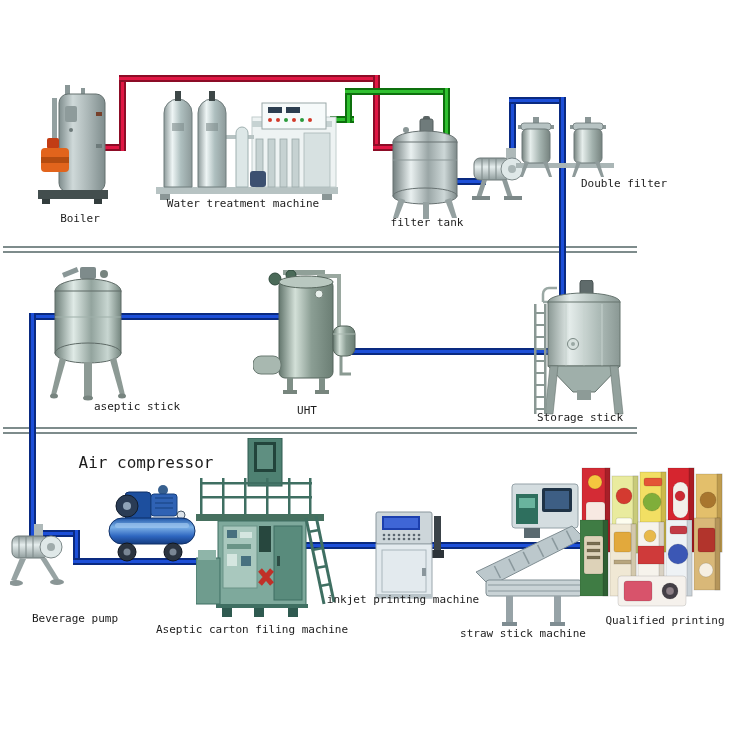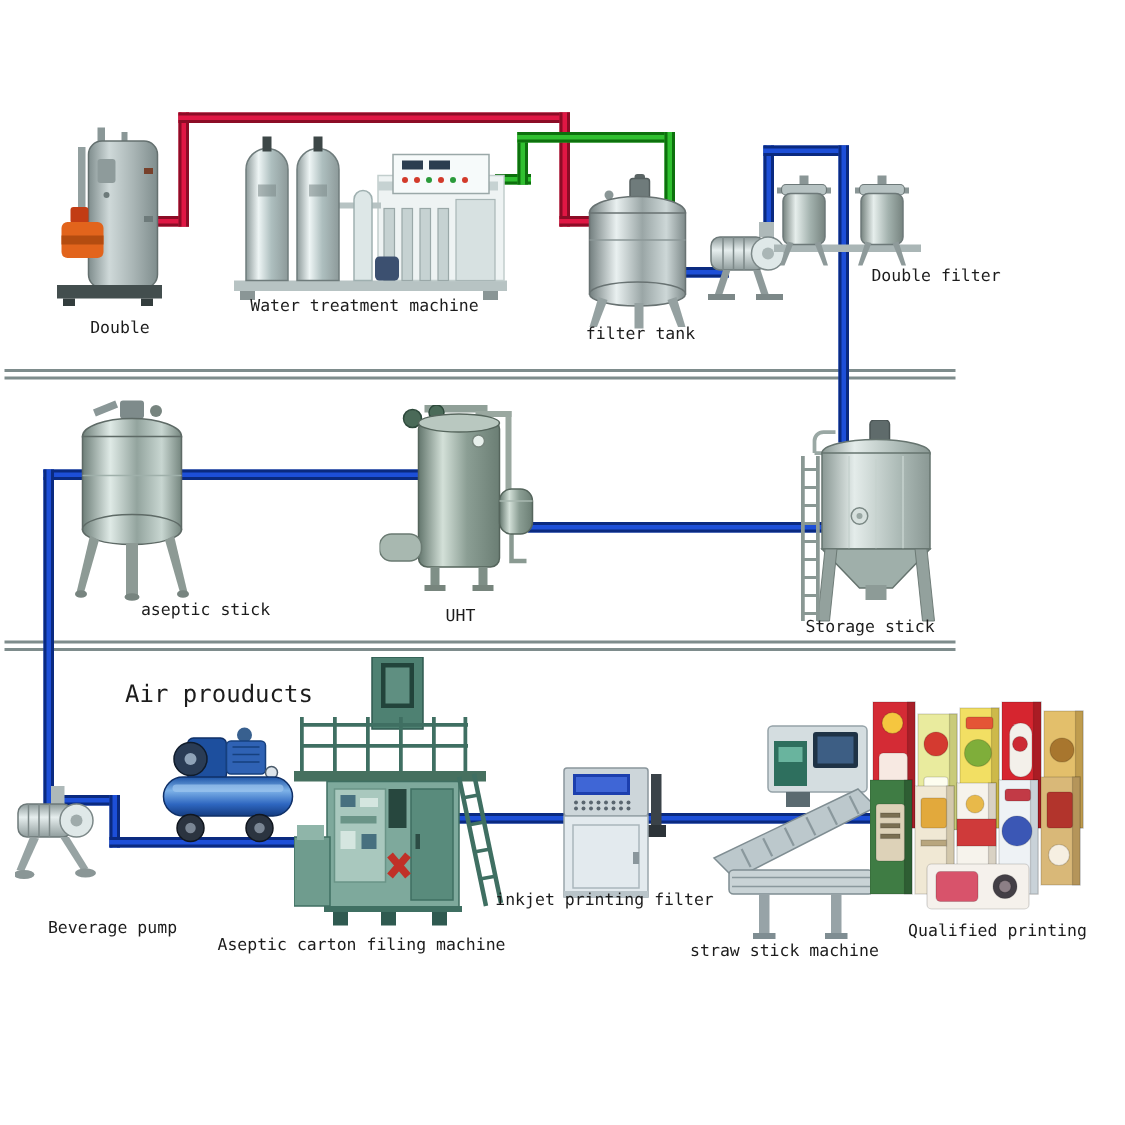--- a/index.html
+++ b/index.html
@@ -459,25 +459,25 @@
     <rect x="135" y="58" width="5" height="72" fill="#b5955a"></rect>
     <rect x="118" y="68" width="17" height="24" rx="2" fill="#b2342c"></rect>
     <circle cx="126" cy="110" r="7" fill="#f6efe2"></circle>
     <rect x="38" y="116" width="68" height="30" rx="3" fill="#f5f1ec"></rect>
     <rect x="44" y="121" width="28" height="20" rx="3" fill="#d8536b"></rect>
     <circle cx="90" cy="131" r="8" fill="#433f46"></circle>
     <circle cx="90" cy="131" r="4" fill="#8c7f86"></circle>
   </g>
 </svg>
 
-<div class="lbl" style="left:80px;top:212px">Double</div>
+<div class="lbl" style="left:80px;top:212px">Boiler</div>
 <div class="lbl" style="left:243px;top:197px">Water treatment machine</div>
 <div class="lbl" style="left:427px;top:216px">filter tank</div>
 <div class="lbl" style="left:624px;top:177px">Double filter</div>
 <div class="lbl" style="left:137px;top:400px">aseptic stick</div>
 <div class="lbl" style="left:307px;top:404px">UHT</div>
 <div class="lbl" style="left:580px;top:411px">Storage stick</div>
 <div class="lbl" style="left:75px;top:612px">Beverage pump</div>
-<div class="lbl big" style="left:146px;top:453px">Air prouducts</div>
-<div class="lbl" style="left:241px;top:623px">Aseptic carton filing machine</div>
-<div class="lbl" style="left:403px;top:593px">inkjet printing filter</div>
+<div class="lbl big" style="left:146px;top:453px">Air compressor</div>
+<div class="lbl" style="left:252px;top:623px">Aseptic carton filing machine</div>
+<div class="lbl" style="left:403px;top:593px">inkjet printing machine</div>
 <div class="lbl" style="left:523px;top:627px">straw stick machine</div>
 <div class="lbl" style="left:665px;top:614px">Qualified printing</div>
 
 </body></html>

